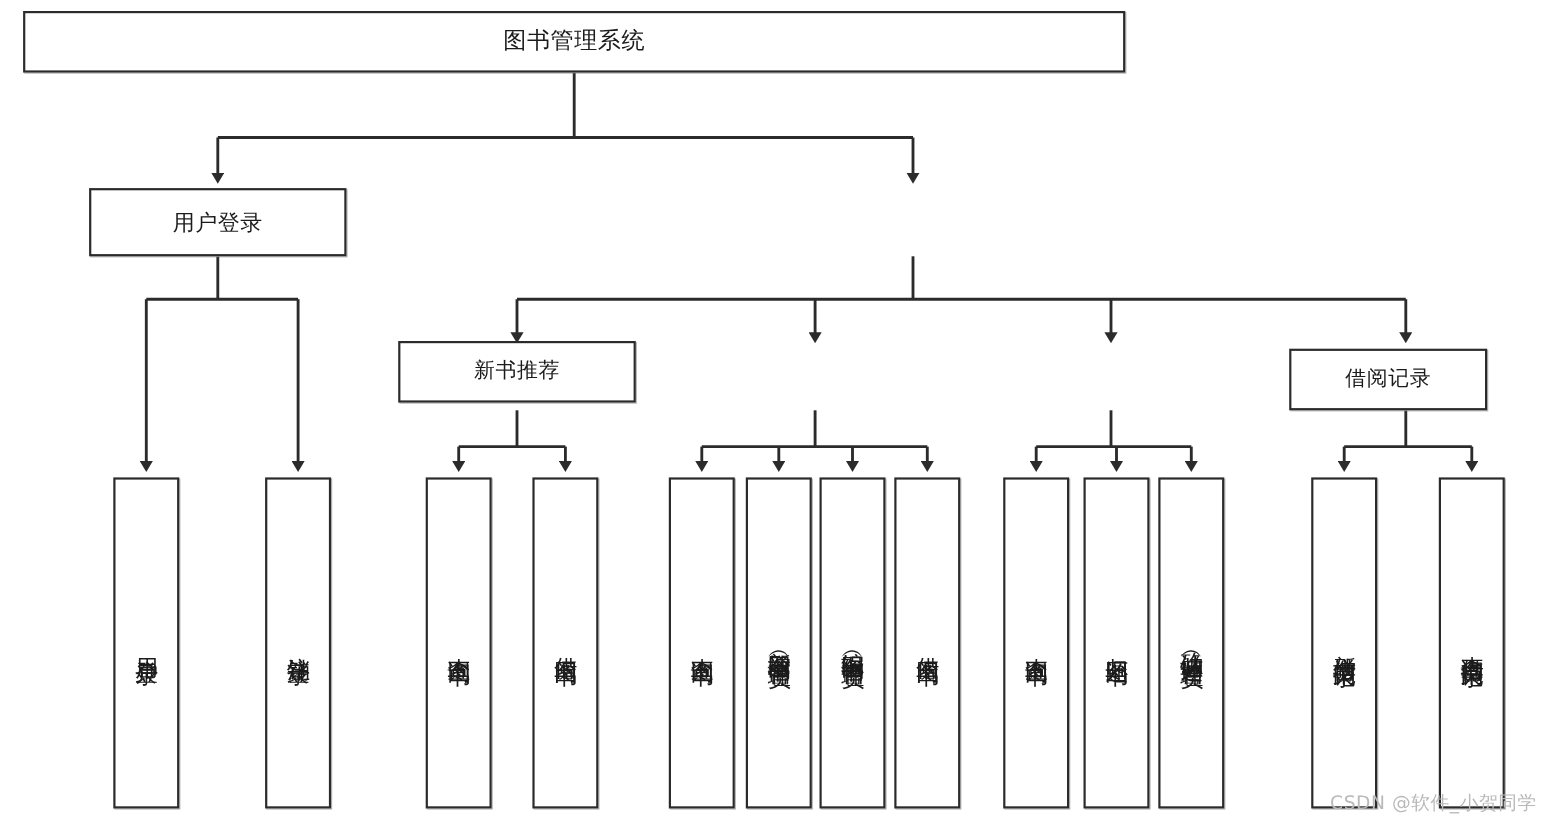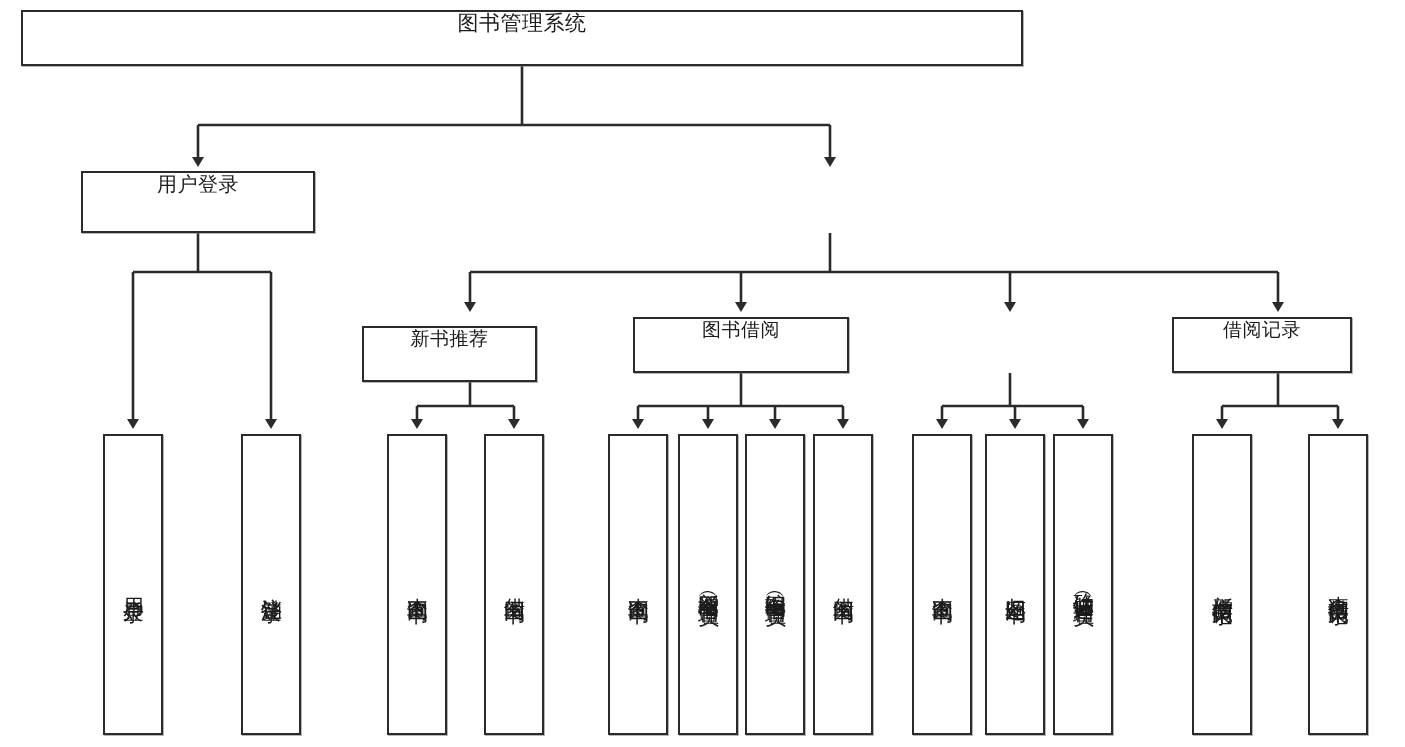--- a/index.html
+++ b/index.html
@@ -25,20 +25,21 @@
     width: 1405px;
     height: 747px;
     pointer-events: none;
   }
   .node {
     position: absolute;
     box-sizing: border-box;
     background: #ffffff;
     border: 2px solid #2b2b2b;
     display: flex;
+    align-items: center;
     justify-content: center;
     color: #1b1b1b;
     box-shadow: 1px 1px 0 rgba(120,120,120,0.55);
   }
   .node .label {
     display: block;
     text-align: center;
     line-height: 1.12;
     letter-spacing: 0.5px;
   }
@@ -144,25 +145,22 @@
   </svg>
 
   <div class="node root">
     <span class="label">图书管理系统</span>
   </div>
 
   <div class="node l2" style="left:81px; top:171px; width:234px;">
     <span class="label">用户登录</span>
   </div>
 
-  <div class="node l3" style="left:362px; top:326px; width:175px;">
+  <div class="node l3" style="left:362px; top:310px; width:216px;">
     <span class="label">新书推荐</span>
-  </div>
-  <div class="node l3" style="left:633px; top:317px; width:216px;">
-    <span class="label">图书借阅</span>
   </div>
   <div class="node l3" style="left:1172px; top:317px; width:180px;">
     <span class="label">借阅记录</span>
   </div>
 
   <div class="node leaf" style="left:103px; top:434px; width:60px; height:301px;">
     <span class="label">用户登录</span>
   </div>
   <div class="node leaf" style="left:241px; top:434px; width:60px; height:301px;">
     <span class="label">注销登录</span>
@@ -198,13 +196,14 @@
     <span class="label">确认归还（管理员）</span>
   </div>
 
   <div class="node leaf" style="left:1192px; top:434px; width:60px; height:301px;">
     <span class="label">新增借阅记录</span>
   </div>
   <div class="node leaf" style="left:1308px; top:434px; width:60px; height:301px;">
     <span class="label">查询借阅记录</span>
   </div>
 
+  <div class="watermark">CSDN @软件_小贺同学</div>
 </div>
 
 </body></html>

